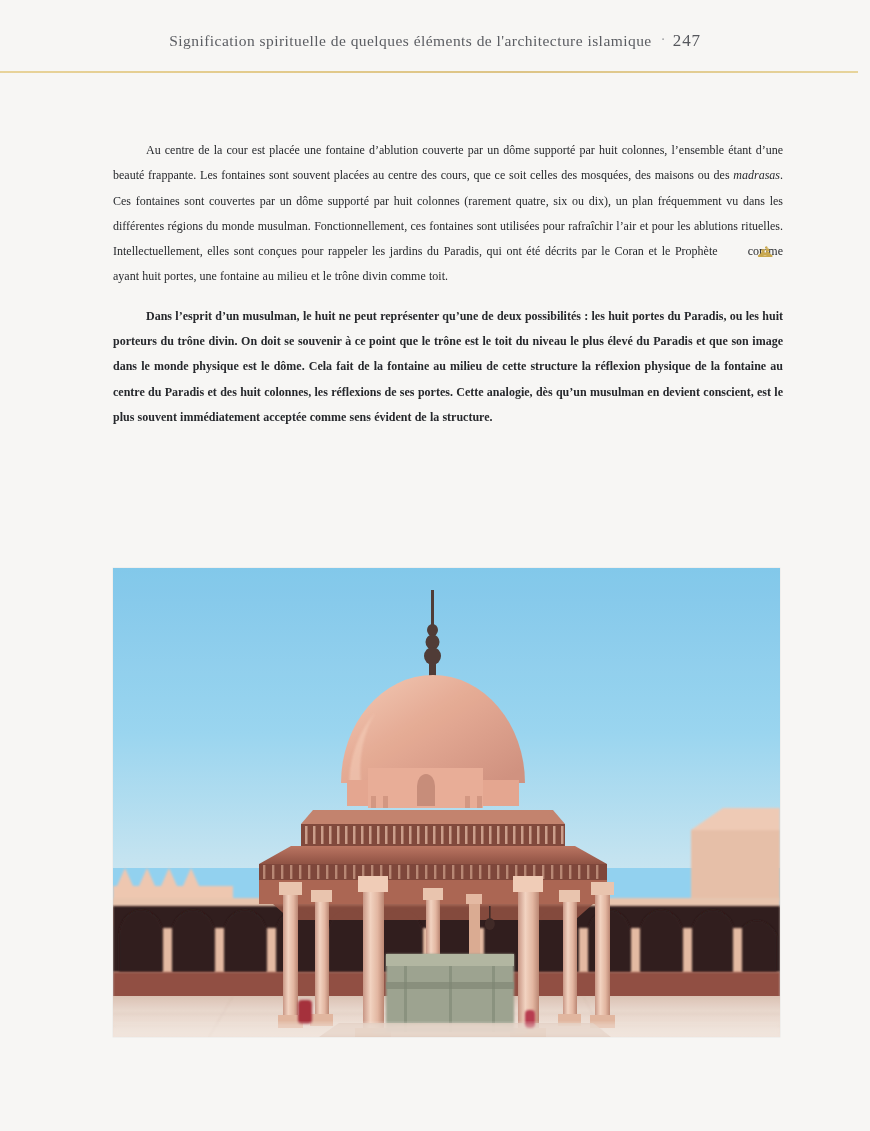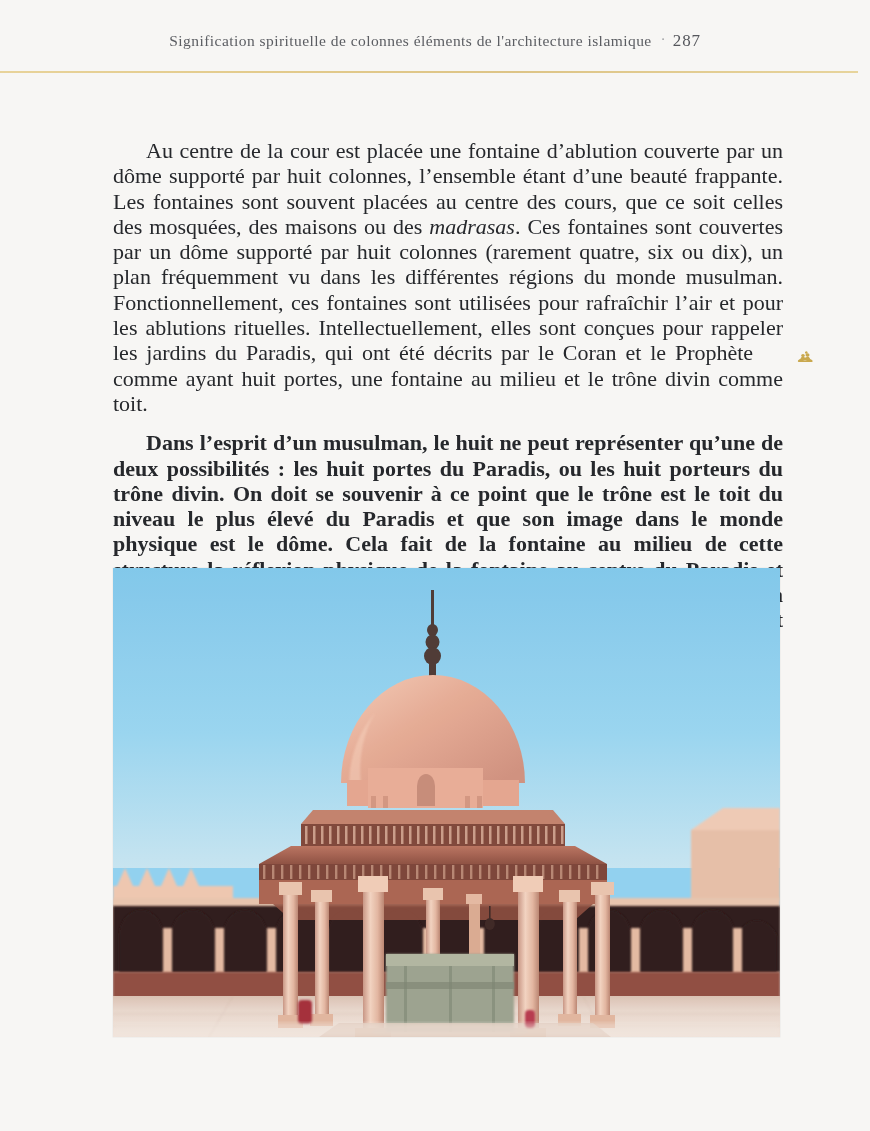--- a/index.html
+++ b/index.html
@@ -69,21 +69,21 @@
   .text-block {
     position: absolute;
     left: 113px;
     top: 138px;
     width: 670px;
   }
   p.para {
     margin: 0 0 14px 0;
     text-indent: 33px;
     text-align: justify;
-    font-size: 22px;
+    font-size: 12px;
     line-height: 25.3px;
     color: #26282c;
     font-family: "Liberation Serif", "DejaVu Serif", serif;
     hyphens: manual;
     word-spacing: 0.2px;
   }
   p.para:last-child { margin-bottom: 0; font-weight: bold; }
   .it { font-style: italic; }
 
   
@@ -109,21 +109,21 @@
     box-shadow: 0 0 0 0.5px rgba(0,0,0,0.06);
   }
   .figure svg { display: block; width: 100%; height: 100%; }
 </style>
 </head>
 <body>
 
 <div class="page">
 
   <div class="running-head">
-    <div class="running-head-text"><span>Signification spirituelle de colonnes éléments de l'architecture islamique</span><span class="running-head-sep">·</span><span class="running-head-folio">287</span></div>
+    <div class="running-head-text"><span>Signification spirituelle de quelques éléments de l'architecture islamique</span><span class="running-head-sep">·</span><span class="running-head-folio">247</span></div>
   </div>
 
   <div class="head-rule"></div>
 
   <div class="text-block">
     <p class="para" id="para-1">Au centre de la cour est placée une fontaine d’ablution couverte par un dôme supporté par huit colonnes, l’ensemble étant d’une beauté frappante. Les fontaines sont souvent placées au centre des cours, que ce soit celles des mosquées, des maisons ou des <span class="it">madrasas</span>. Ces fontaines sont couvertes par un dôme supporté par huit colonnes (rarement quatre, six ou dix), un plan fréquemment vu dans les différentes régions du monde musulman. Fonctionnellement, ces fontaines sont utilisées pour rafraîchir l’air et pour les ablutions rituelles. Intellectuellement, elles sont conçues pour rappeler les jardins du Paradis, qui ont été décrits par le Coran et le Prophète <span class="honorific" title="ﷺ"><svg viewBox="0 0 34 26" width="17" height="13" aria-hidden="true">
             <g fill="#c9a84e">
               <path d="M2 21 q5 -5 10 -1 q4 3 8 0 q5 -4 11 1 q1 2 -1 3 H3 q-2 -1 -1 -3 Z"></path>
               <path d="M7 17 q3 -6 7 -3 q3 2 5 0 q4 -3 7 3 q1 2 -1 3 q-9 2 -17 0 q-2 -1 -1 -3 Z"></path>
               <ellipse cx="12" cy="11" rx="3.6" ry="3.2"></ellipse>

